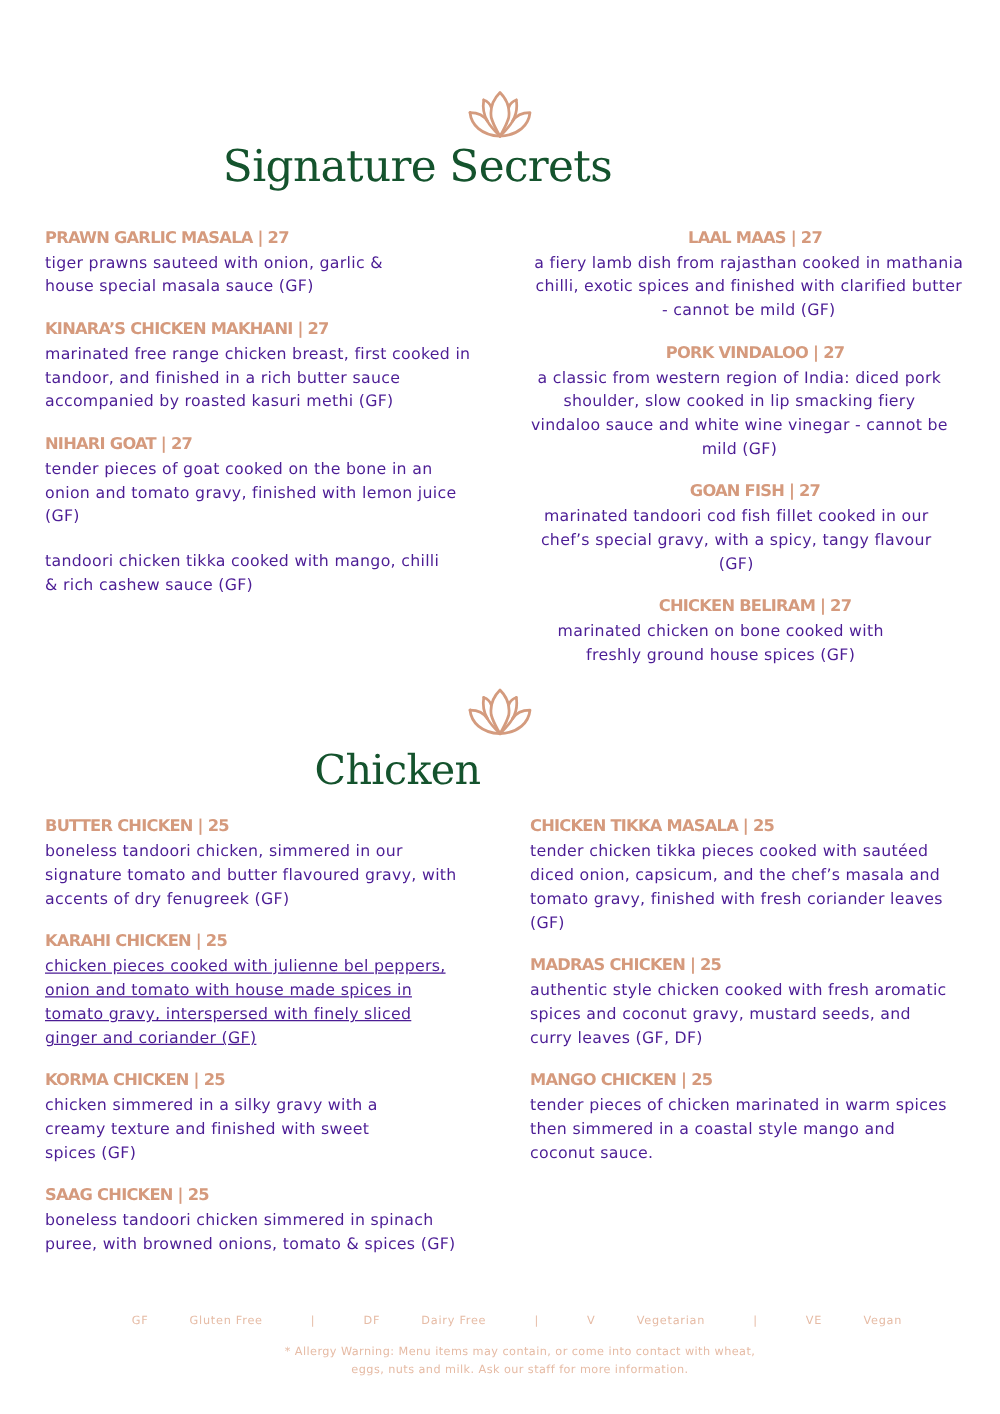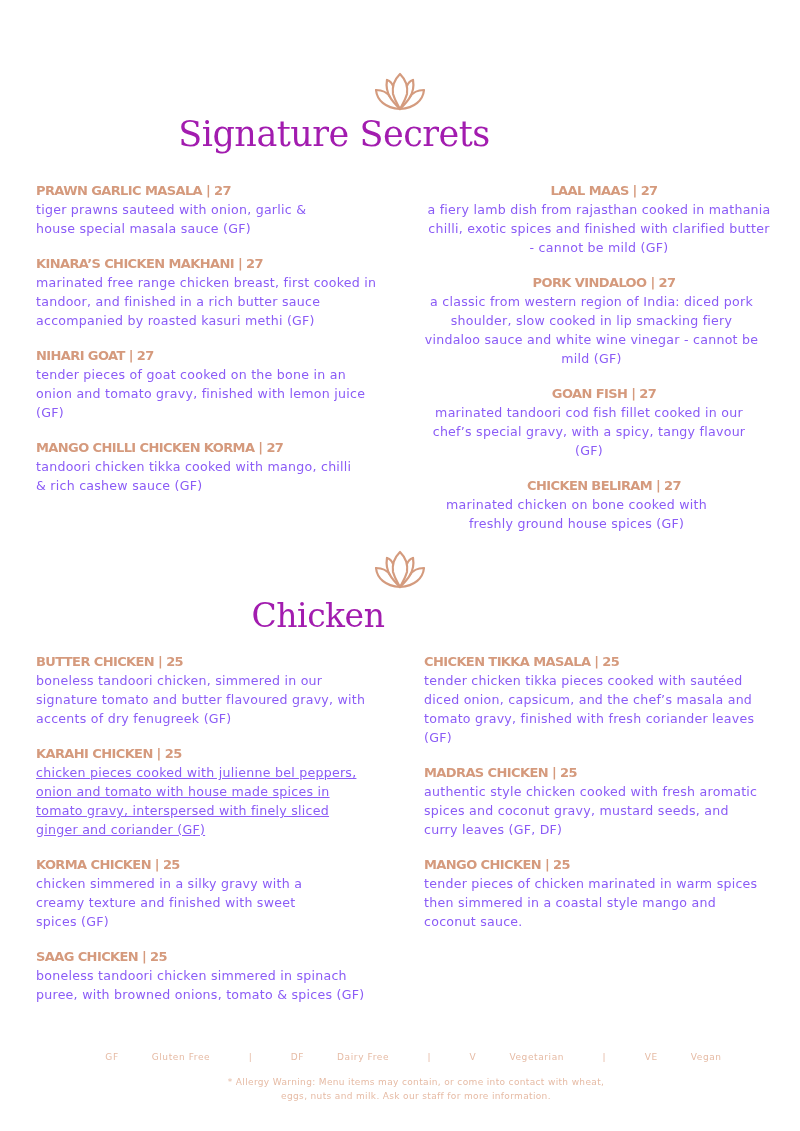--- a/index.html
+++ b/index.html
@@ -1,27 +1,27 @@
 <!DOCTYPE html>
 <html><head>
   <meta charset="utf-8">
   <style>
     html, body { margin: 0; padding: 0; background: #ffffff; }
     body { width: 800px; height: 1131px; position: relative; overflow: hidden;
       font-family: "DejaVu Sans", sans-serif; }
     .lotus { position: absolute; left: 50%; transform: translateX(-50%); }
     .section-title { position: absolute; left: 0; width: 668px; text-align: center;
-      font-family: "DejaVu Serif", serif; color: #a21caf; font-weight: normal;
+      font-family: "DejaVu Serif", serif; color: #14532d; font-weight: normal;
       letter-spacing: -0.5px; margin: 0; }
     .col { position: absolute; width: 360px; }
     .item { margin: 0 0 17px 0; }
     .item-name { font-family: "DejaVu Sans", sans-serif; font-weight: bold;
       font-size: 13px; color: #D59A7D; letter-spacing: -0.6px; line-height: 17px; margin: 0; }
     .item-desc { font-family: "DejaVu Sans", sans-serif; font-size: 12.6px;
-      color: #8b5cf6; line-height: 19px; margin: 1px 0 0 0; letter-spacing: 0.25px; }
+      color: #4c1d95; line-height: 19px; margin: 1px 0 0 0; letter-spacing: 0.25px; }
     .legend { position: absolute; top: 1052px; left: 0; width: 800px; text-align: center;
       font-size: 9px; color: #E6BBA5; letter-spacing: 0.6px; }
     .legend span { display: inline-block; padding-left: 27px; }
     .legend .sep { margin: 0 8px; }
     .legend .abbr { margin-right: 6px; }
     .allergy { position: absolute; top: 1075px; left: 16px; width: 800px; text-align: center;
       font-size: 9px; color: #E6BBA5; line-height: 14px; letter-spacing: 0.35px; }
   </style>
 </head>
 <body>
@@ -46,21 +46,20 @@
   </div>
   <div class="item">
     <p class="item-name">KINARA’S CHICKEN MAKHANI | 27</p>
     <p class="item-desc" style="width:345px;">marinated free range chicken breast, first cooked in tandoor, and finished in a rich butter sauce accompanied by roasted kasuri methi (GF)</p>
   </div>
   <div class="item">
     <p class="item-name">NIHARI GOAT | 27</p>
     <p class="item-desc" style="width:330px;">tender pieces of goat cooked on the bone in an onion and tomato gravy, finished with lemon juice (GF)</p>
   </div>
   <div class="item">
-    <p class="item-name">MANGO CHILLI CHICKEN KORMA | 27</p>
     <p class="item-desc" style="width:320px;">tandoori chicken tikka cooked with mango, chilli &amp; rich cashew sauce (GF)</p>
   </div>
 </div>
 
 <div class="col" style="left:424px;top:182px;text-align:center;">
   <div class="item">
     <p class="item-name">LAAL MAAS | 27</p>
     <p class="item-desc" style="width:350px;">a fiery lamb dish from rajasthan cooked in mathania chilli, exotic spices and finished with clarified butter - cannot be mild (GF)</p>
   </div>
   <div class="item">

